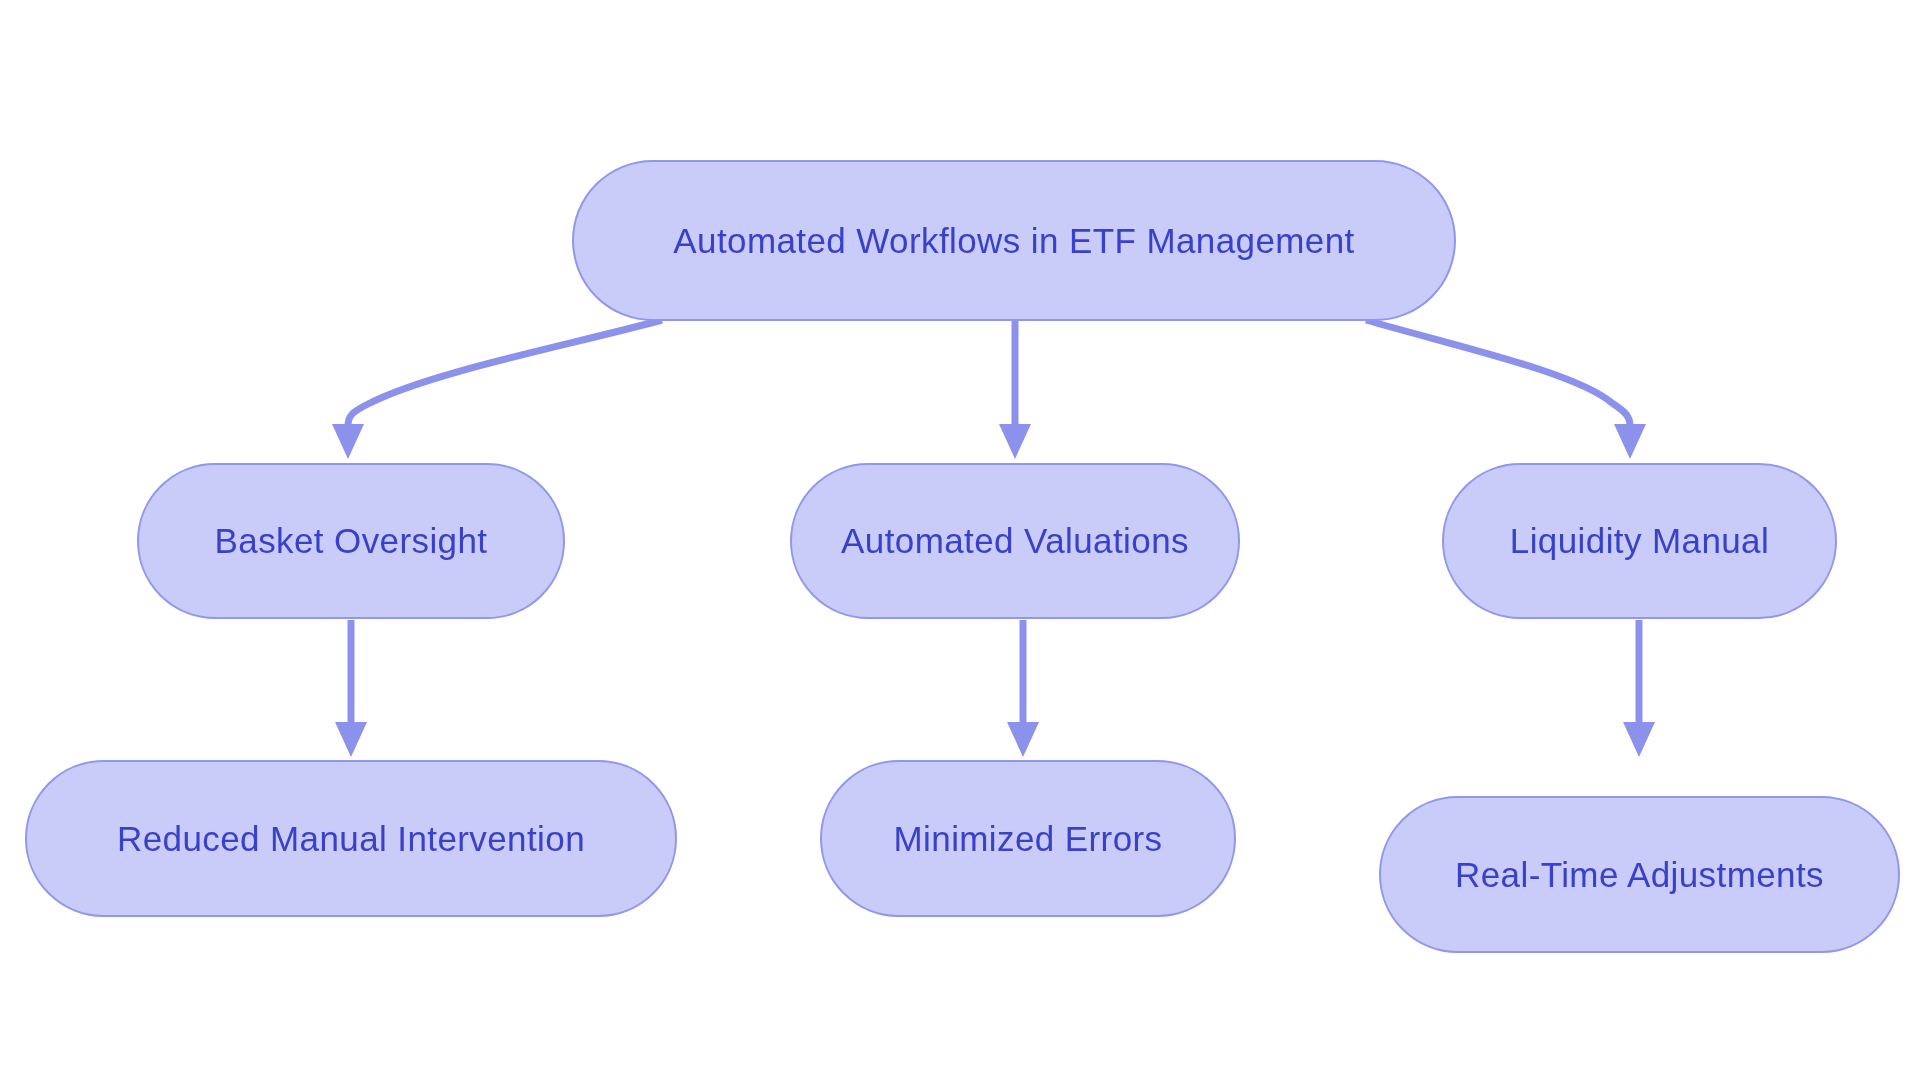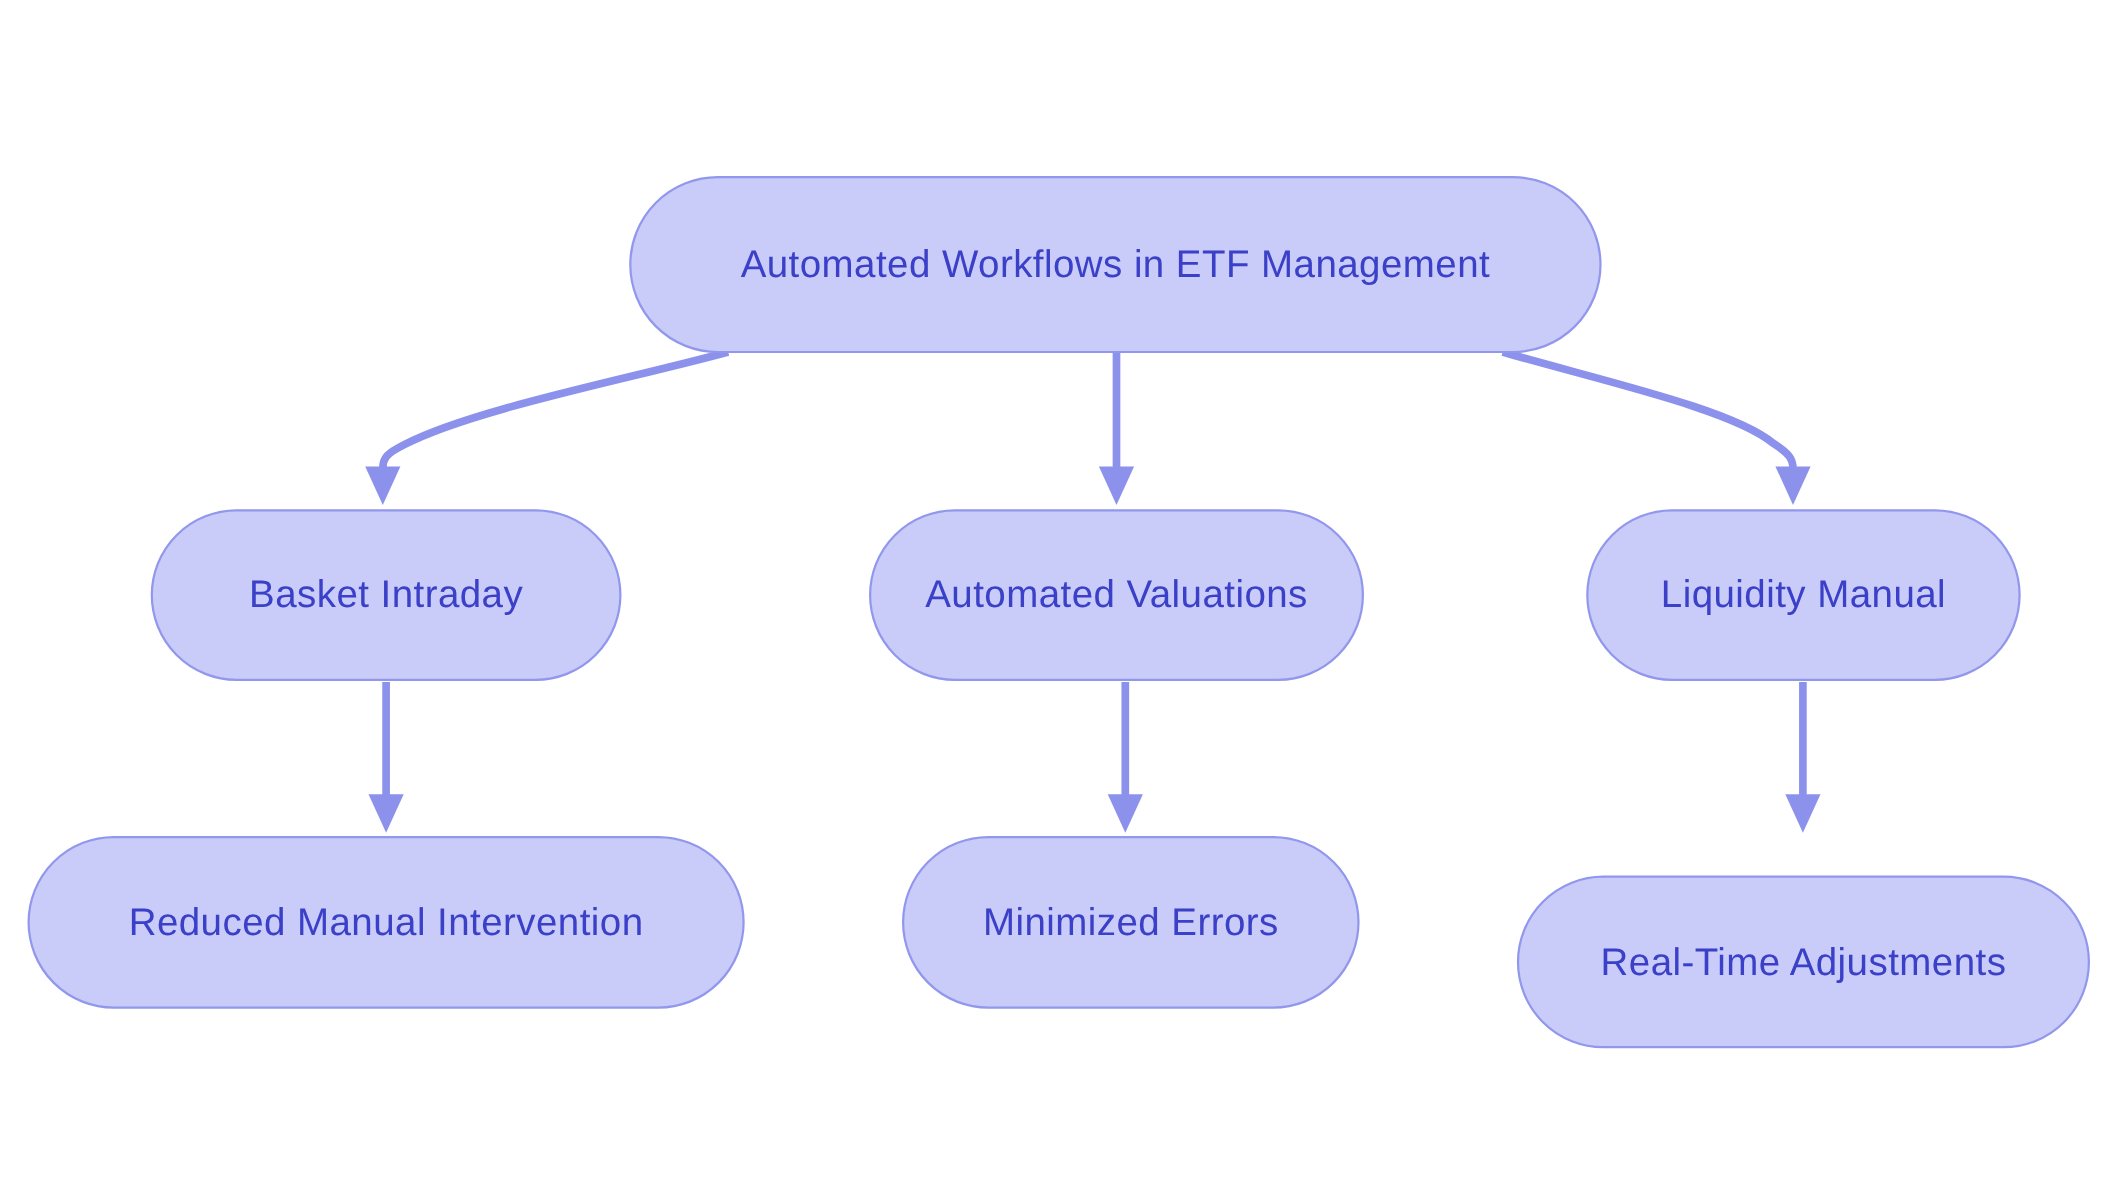--- a/index.html
+++ b/index.html
@@ -92,21 +92,21 @@
       <path class="edge-line" d="M 1639 620 L 1639 724"></path>
       <polygon class="edge-head" points="1623,722 1655,722 1639,757"></polygon>
     </g>
   </svg>
 
   <div class="node" style="left:572px; top:160px; width:884px; height:161px;">
     <span class="node-label">Automated Workflows in ETF Management</span>
   </div>
 
   <div class="node" style="left:137px; top:463px; width:428px; height:156px; border-radius:78px;">
-    <span class="node-label">Basket Intraday</span>
+    <span class="node-label">Basket Oversight</span>
   </div>
 
   <div class="node" style="left:790px; top:463px; width:450px; height:156px; border-radius:78px;">
     <span class="node-label">Automated Valuations</span>
   </div>
 
   <div class="node" style="left:1442px; top:463px; width:395px; height:156px; border-radius:78px;">
     <span class="node-label">Liquidity Manual</span>
   </div>
 

